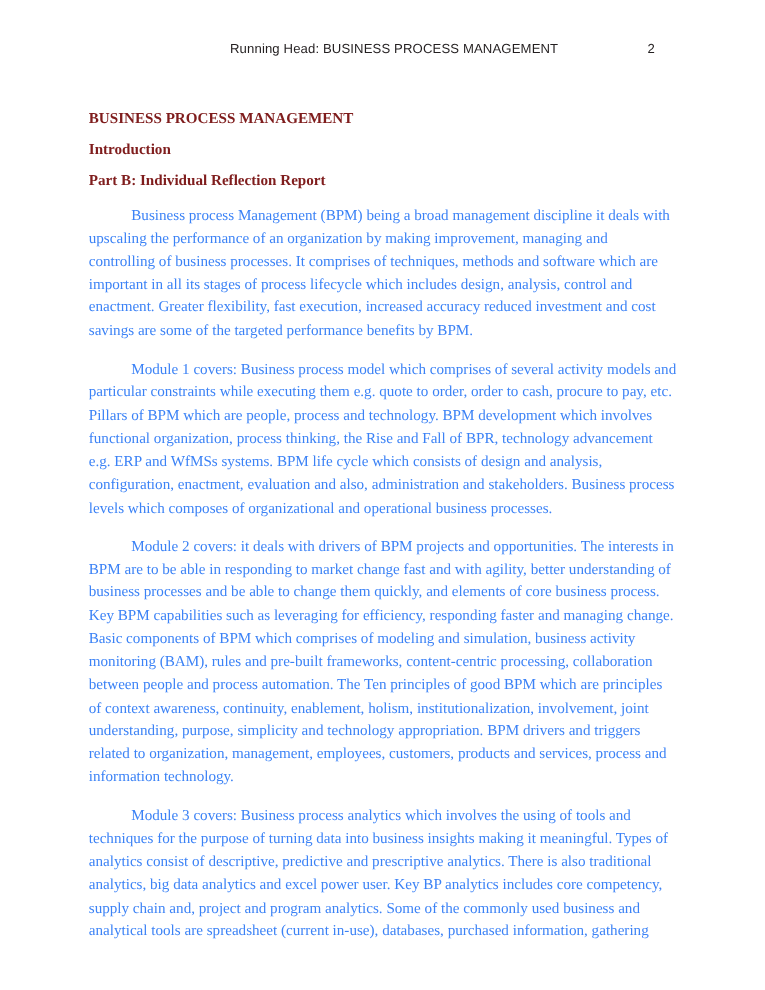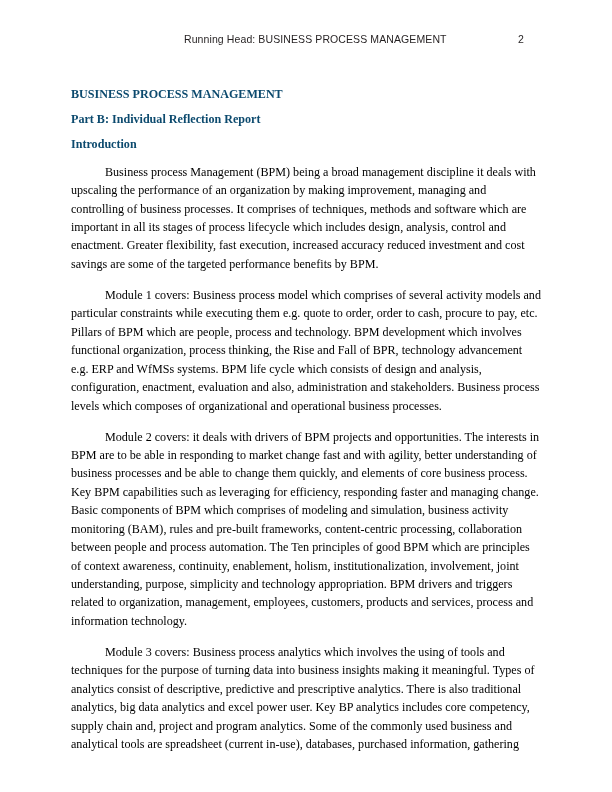--- a/index.html
+++ b/index.html
@@ -48,32 +48,32 @@
     font-size: 12.1px;
     color: #231f20;
   }
   h1.heading, h2.heading, h3.heading {
     font-family: "Liberation Serif", "DejaVu Serif", serif;
     font-size: 12.1px;
     font-weight: bold;
     margin: 0;
     padding: 0;
     line-height: 1.0;
-    color: #0c4a6e;
+    color: #7f1d1d;
   }
   .heading-block {
     margin-bottom: 12.8px;
   }
   p.para {
     margin: 0 0 12.6px 0;
     padding: 0;
     text-indent: 34px;
     line-height: 1.525;
     text-align: left;
-    color: #000000;
+    color: #3b82f6;
     -webkit-hyphens: none;
     hyphens: none;
   }
   p.para:last-child {
     margin-bottom: 0;
   }
 </style>
 </head>
 <body>
 
@@ -84,25 +84,25 @@
     <span class="rh-pageno">2</span>
   </div>
 
   <div class="doc-body">
 
     <div class="heading-block">
       <h1 class="heading">BUSINESS PROCESS MANAGEMENT</h1>
     </div>
 
     <div class="heading-block">
-      <h2 class="heading">Part B: Individual Reflection Report</h2>
+      <h3 class="heading">Introduction</h3>
     </div>
 
     <div class="heading-block">
-      <h3 class="heading">Introduction</h3>
+      <h2 class="heading">Part B: Individual Reflection Report</h2>
     </div>
 
     <p class="para">Business process Management (BPM) being a broad management discipline it deals with upscaling the performance of an organization by making improvement, managing and controlling of business processes. It comprises of techniques, methods and software which are important in all its stages of process lifecycle which includes design, analysis, control and enactment. Greater flexibility, fast execution, increased accuracy reduced investment and cost savings are some of the targeted performance benefits by BPM.</p>
 
 
     <p class="para">Module 1 covers: Business process model which comprises of several activity models and particular constraints while executing them e.g. quote to order, order to cash, procure to pay, etc. Pillars of BPM which are people, process and technology. BPM development which involves functional organization, process thinking, the Rise and Fall of BPR, technology advancement e.g. ERP and WfMSs systems. BPM life cycle which consists of design and analysis, configuration, enactment, evaluation and also, administration and stakeholders. Business process levels which composes of organizational and operational business processes.</p>
     <p class="para">Module 2 covers: it deals with drivers of BPM projects and opportunities. The interests in BPM are to be able in responding to market change fast and with agility, better understanding of business processes and be able to change them quickly, and elements of core business process. Key BPM capabilities such as leveraging for efficiency, responding faster and managing change. Basic components of BPM which comprises of modeling and simulation, business activity monitoring (BAM), rules and pre-built frameworks, content-centric processing, collaboration between people and process automation. The Ten principles of good BPM which are principles of context awareness, continuity, enablement, holism, institutionalization, involvement, joint understanding, purpose, simplicity and technology appropriation. BPM drivers and triggers related to organization, management, employees, customers, products and services, process and information technology.</p>
     <p class="para">Module 3 covers: Business process analytics which involves the using of tools and techniques for the purpose of turning data into business insights making it meaningful. Types of analytics consist of descriptive, predictive and prescriptive analytics. There is also traditional analytics, big data analytics and excel power user. Key BP analytics includes core competency, supply chain and, project and program analytics. Some of the commonly used business and analytical tools are spreadsheet (current in-use), databases, purchased information, gathering</p>
 
   </div>

